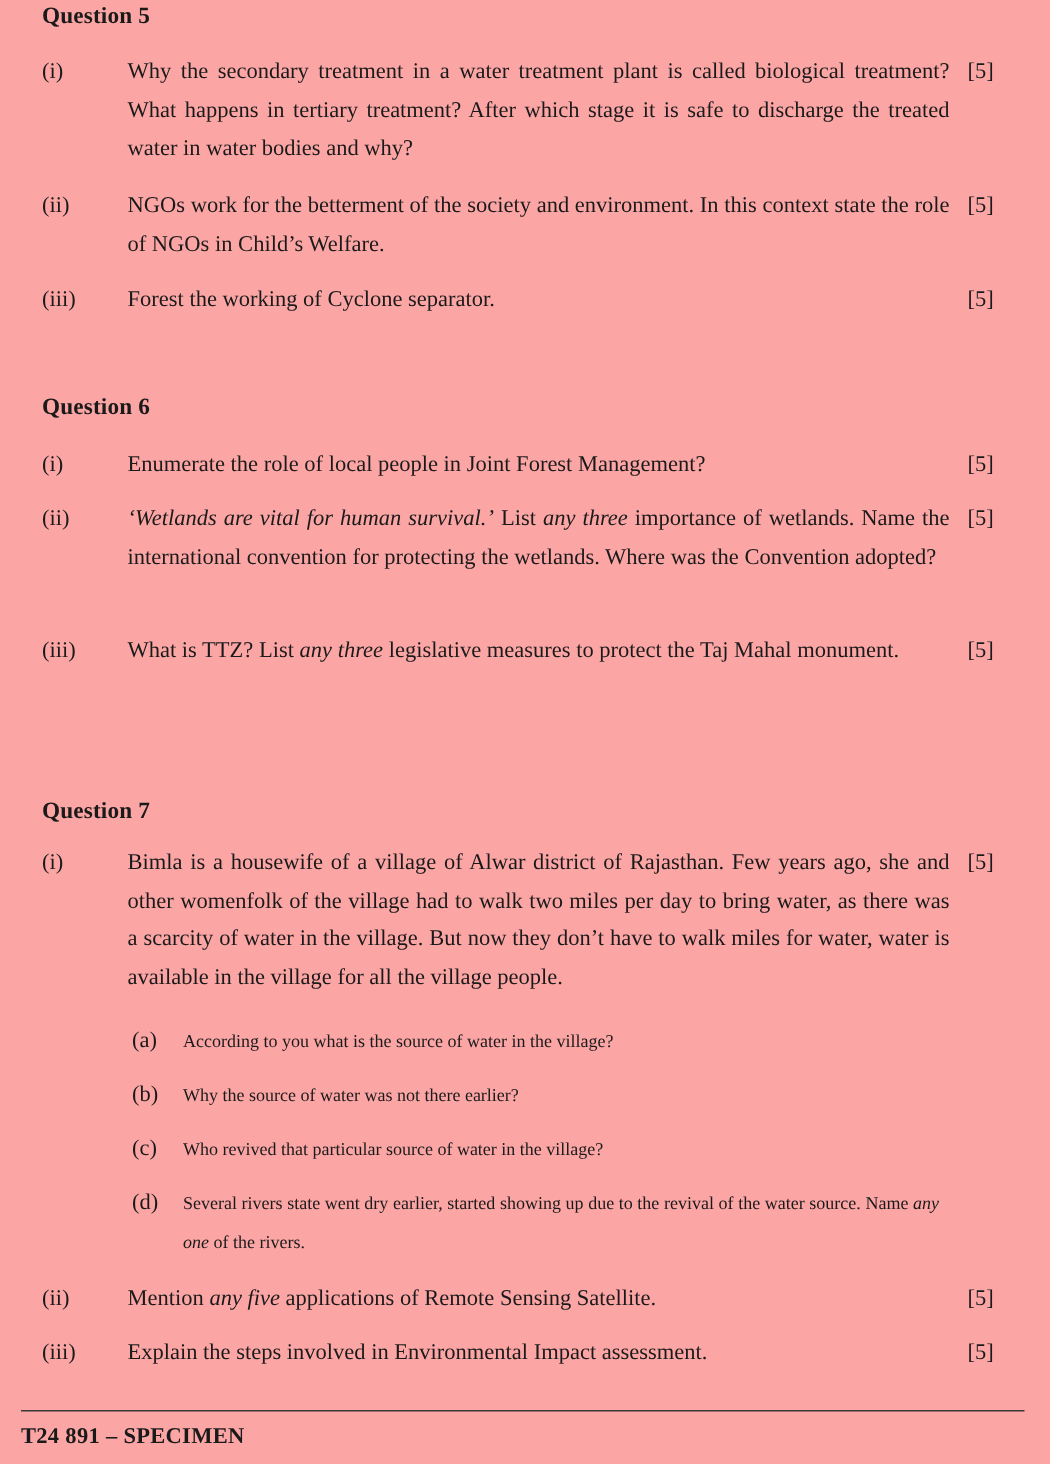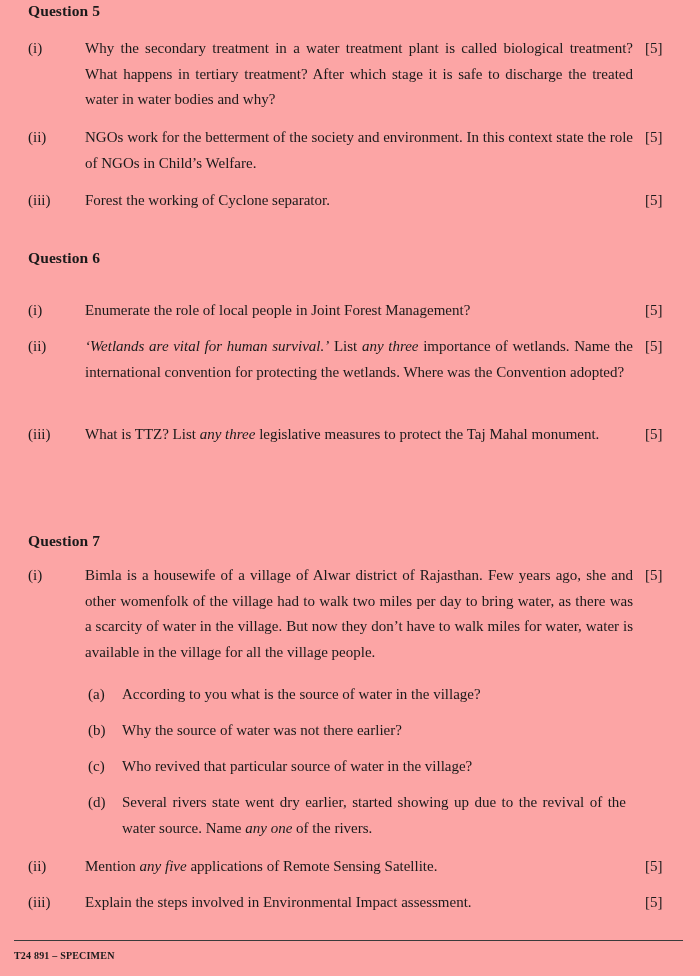--- a/index.html
+++ b/index.html
@@ -71,21 +71,21 @@
     position: absolute;
     left: 0;
     top: 0;
     width: 30px;
     font-size: 15px;
     line-height: 25.5px;
   }
   .subitem .sbody {
     margin-left: 34px;
     width: 490px;
-    font-size: 15px;
+    font-size: 12px;
     line-height: 25.5px;
     text-align: left;
   }
   .subitem .sbody.just {
     text-align: justify;
     text-justify: inter-word;
   }
 
   em, .ital { font-style: italic; }
 
@@ -96,21 +96,21 @@
     top: 940px;
     width: 669px;
     height: 0;
     border-top: 1.6px solid #3a3a3a;
   }
   .footer-left {
     position: absolute;
     left: 14px;
     top: 950px;
     font-weight: bold;
-    font-size: 10px;
+    font-size: 15px;
     letter-spacing: 0.2px;
     white-space: nowrap;
   }
   .footer-right {
     position: absolute;
     left: 583px;
     top: 978px;
     width: 100px;
     text-align: right;
     font-weight: bold;
@@ -136,21 +136,21 @@
     <div class="body"><span>NGOs work for the betterment of the society and environment. In this context state the role of NGOs in Child’s Welfare.</span></div>
     <div class="marks">[5]</div>
   </div>
 
   <div class="item" style="top:188px;">
     <div class="label">(iii)</div>
     <div class="body nojust"><span>Forest the working of Cyclone separator.</span></div>
     <div class="marks">[5]</div>
   </div>
 
-  <div class="q-heading" style="top:249px;font-family:Liberation Serif, serif;">Question 6</div>
+  <div class="q-heading" style="top:263px;font-family:Liberation Serif, serif;">Question 6</div>
 
   <div class="item" style="top:298px;">
     <div class="label">(i)</div>
     <div class="body nojust"><span>Enumerate the role of local people in Joint Forest Management?</span></div>
     <div class="marks">[5]</div>
   </div>
 
   <div class="item" style="top:334px;">
     <div class="label">(ii)</div>
     <div class="body"><span class="ital">‘Wetlands are vital for human survival.’</span><span> List </span><span class="ital">any three</span><span> importance of wetlands. Name the international convention for protecting the wetlands. Where was the Convention adopted?</span></div>

